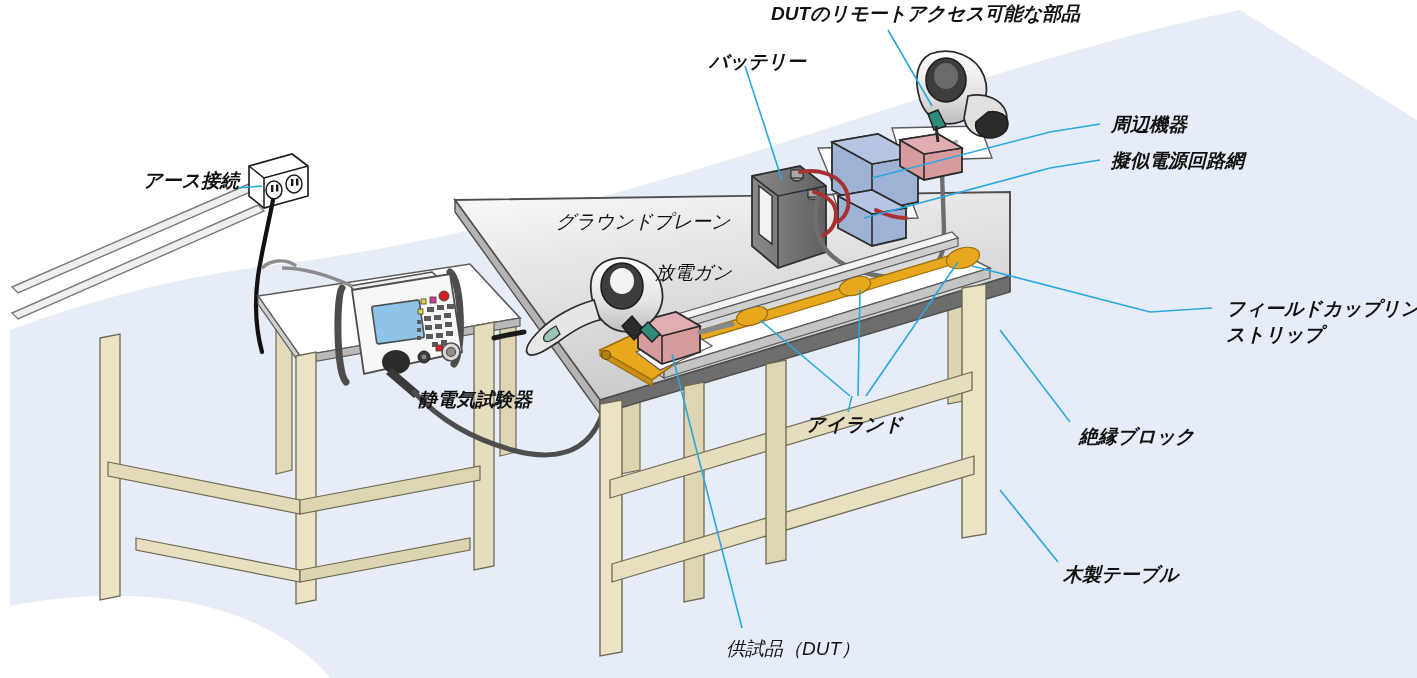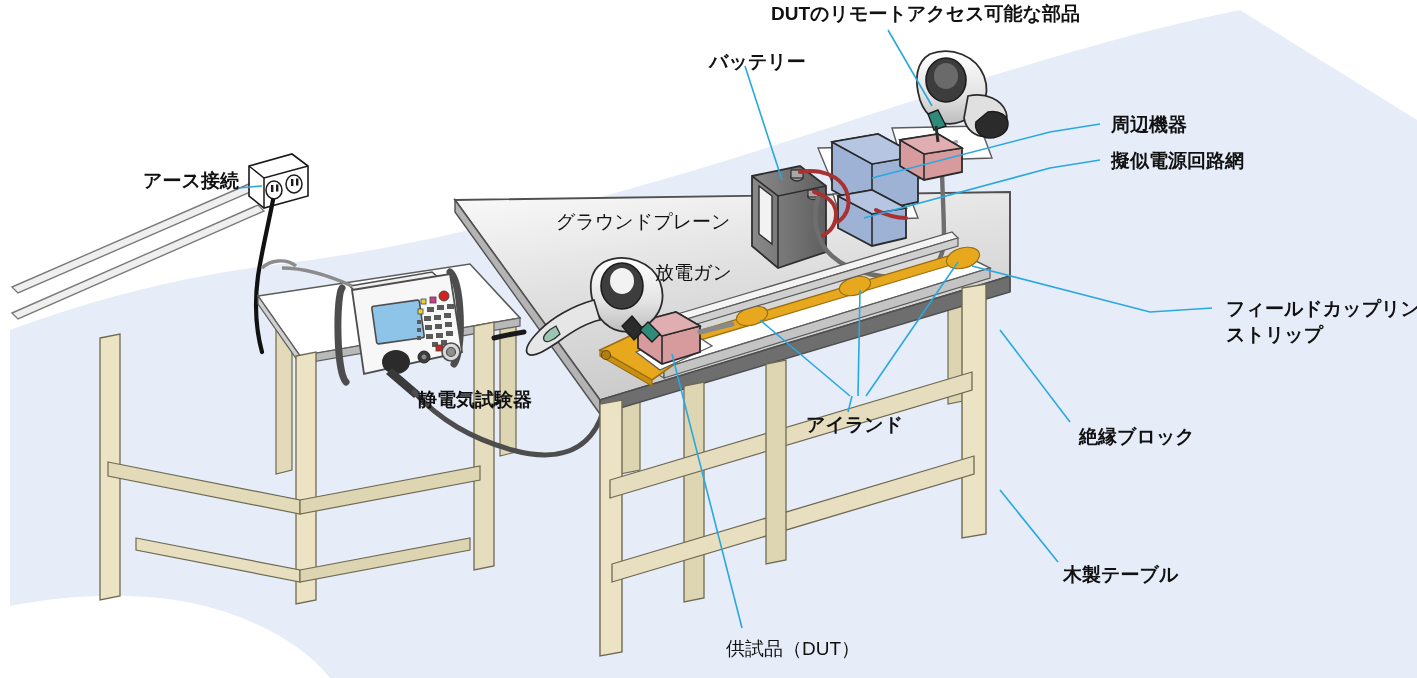--- a/index.html
+++ b/index.html
@@ -1,18 +1,18 @@
 <!DOCTYPE html>
 <html><head>
 <meta charset="utf-8">
 <style>
   html,body{margin:0;padding:0;background:#ffffff;}
   body{width:1417px;height:678px;overflow:hidden;
        font-family:"Liberation Sans","DejaVu Sans",sans-serif;}
-  #stage{position:relative;width:1417px;height:678px;}
+  #stage{position:relative;width:1417px;height:678px;font-style:italic;}
   svg{display:block;}
   .lbl{font-family:"Liberation Sans","DejaVu Sans",sans-serif;
        font-size:19px;font-weight:700;fill:#111111;}
   .lbl-thin{font-family:"Liberation Sans","DejaVu Sans",sans-serif;
        font-size:19px;font-weight:400;fill:#111111;}
   .leader{stroke:#29a8e0;stroke-width:1.6;fill:none;}
 </style>
 </head>
 <body>
 

